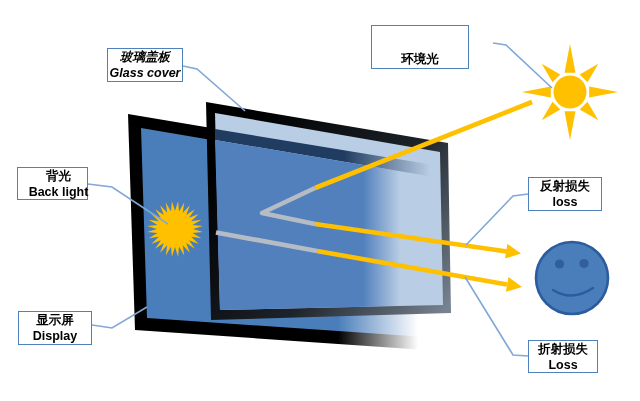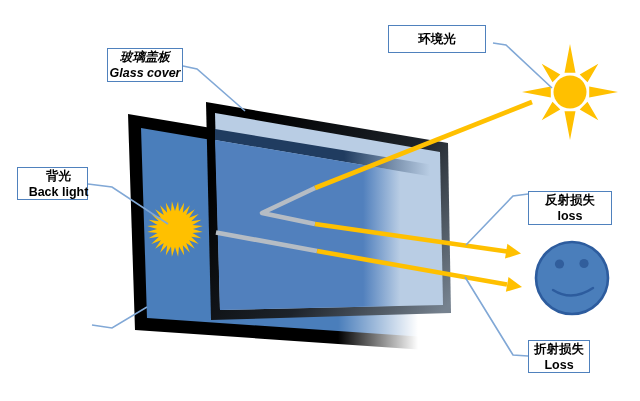--- a/index.html
+++ b/index.html
@@ -97,33 +97,37 @@
     <polyline points="528,194 513,196 466,245" stroke-width="1.6" stroke="#81a8d6"></polyline>
     <polyline points="528,356 513,355 465,277" stroke-width="1.6" stroke="#81a8d6"></polyline>
   </g>
 </svg>
 
 <div class="label-box" style="left: 107px; top: 48px; width: 76px; height: 34px; border-color: rgb(79, 129, 189); font-style: italic;">
   <span>玻璃盖板</span>
   <span>Glass cover</span>
 </div>
 
-<div class="label-box" style="left: 388px; top: 25px; width: 98px; height: 28px; border-color: rgb(79, 129, 189);">
+<div class="label-box" style="left: 371px; top: 25px; width: 98px; height: 44px; border-color: rgb(79, 129, 189); justify-content: flex-end;">
   <span>环境光</span>
 </div>
 
 <div class="label-box" style="left: 17px; top: 167px; width: 71px; height: 33px; border-color: rgb(79, 129, 189); padding-left: 14px;">
   <span>背光</span>
   <span>Back light</span>
 </div>
 
+<div class="label-box" style="left: 18px; top: 311px; width: 74px; height: 34px; border-color: rgb(79, 129, 189);">
+  <span>显示屏</span>
+  <span>Display</span>
+</div>
 
-<div class="label-box" style="left: 528px; top: 191px; width: 84px; height: 34px; border-color: rgb(79, 129, 189);">
+<div class="label-box" style="left: 528px; top: 177px; width: 74px; height: 34px; border-color: rgb(79, 129, 189);">
   <span>反射损失</span>
   <span>loss</span>
 </div>
 
-<div class="label-box" style="left: 528px; top: 340px; width: 62px; height: 33px; border-color: rgb(79, 129, 189);">
+<div class="label-box" style="left: 528px; top: 340px; width: 70px; height: 33px; border-color: rgb(79, 129, 189);">
   <span>折射损失</span>
   <span>Loss</span>
 </div>
 
 </div>
 
 </body></html>

